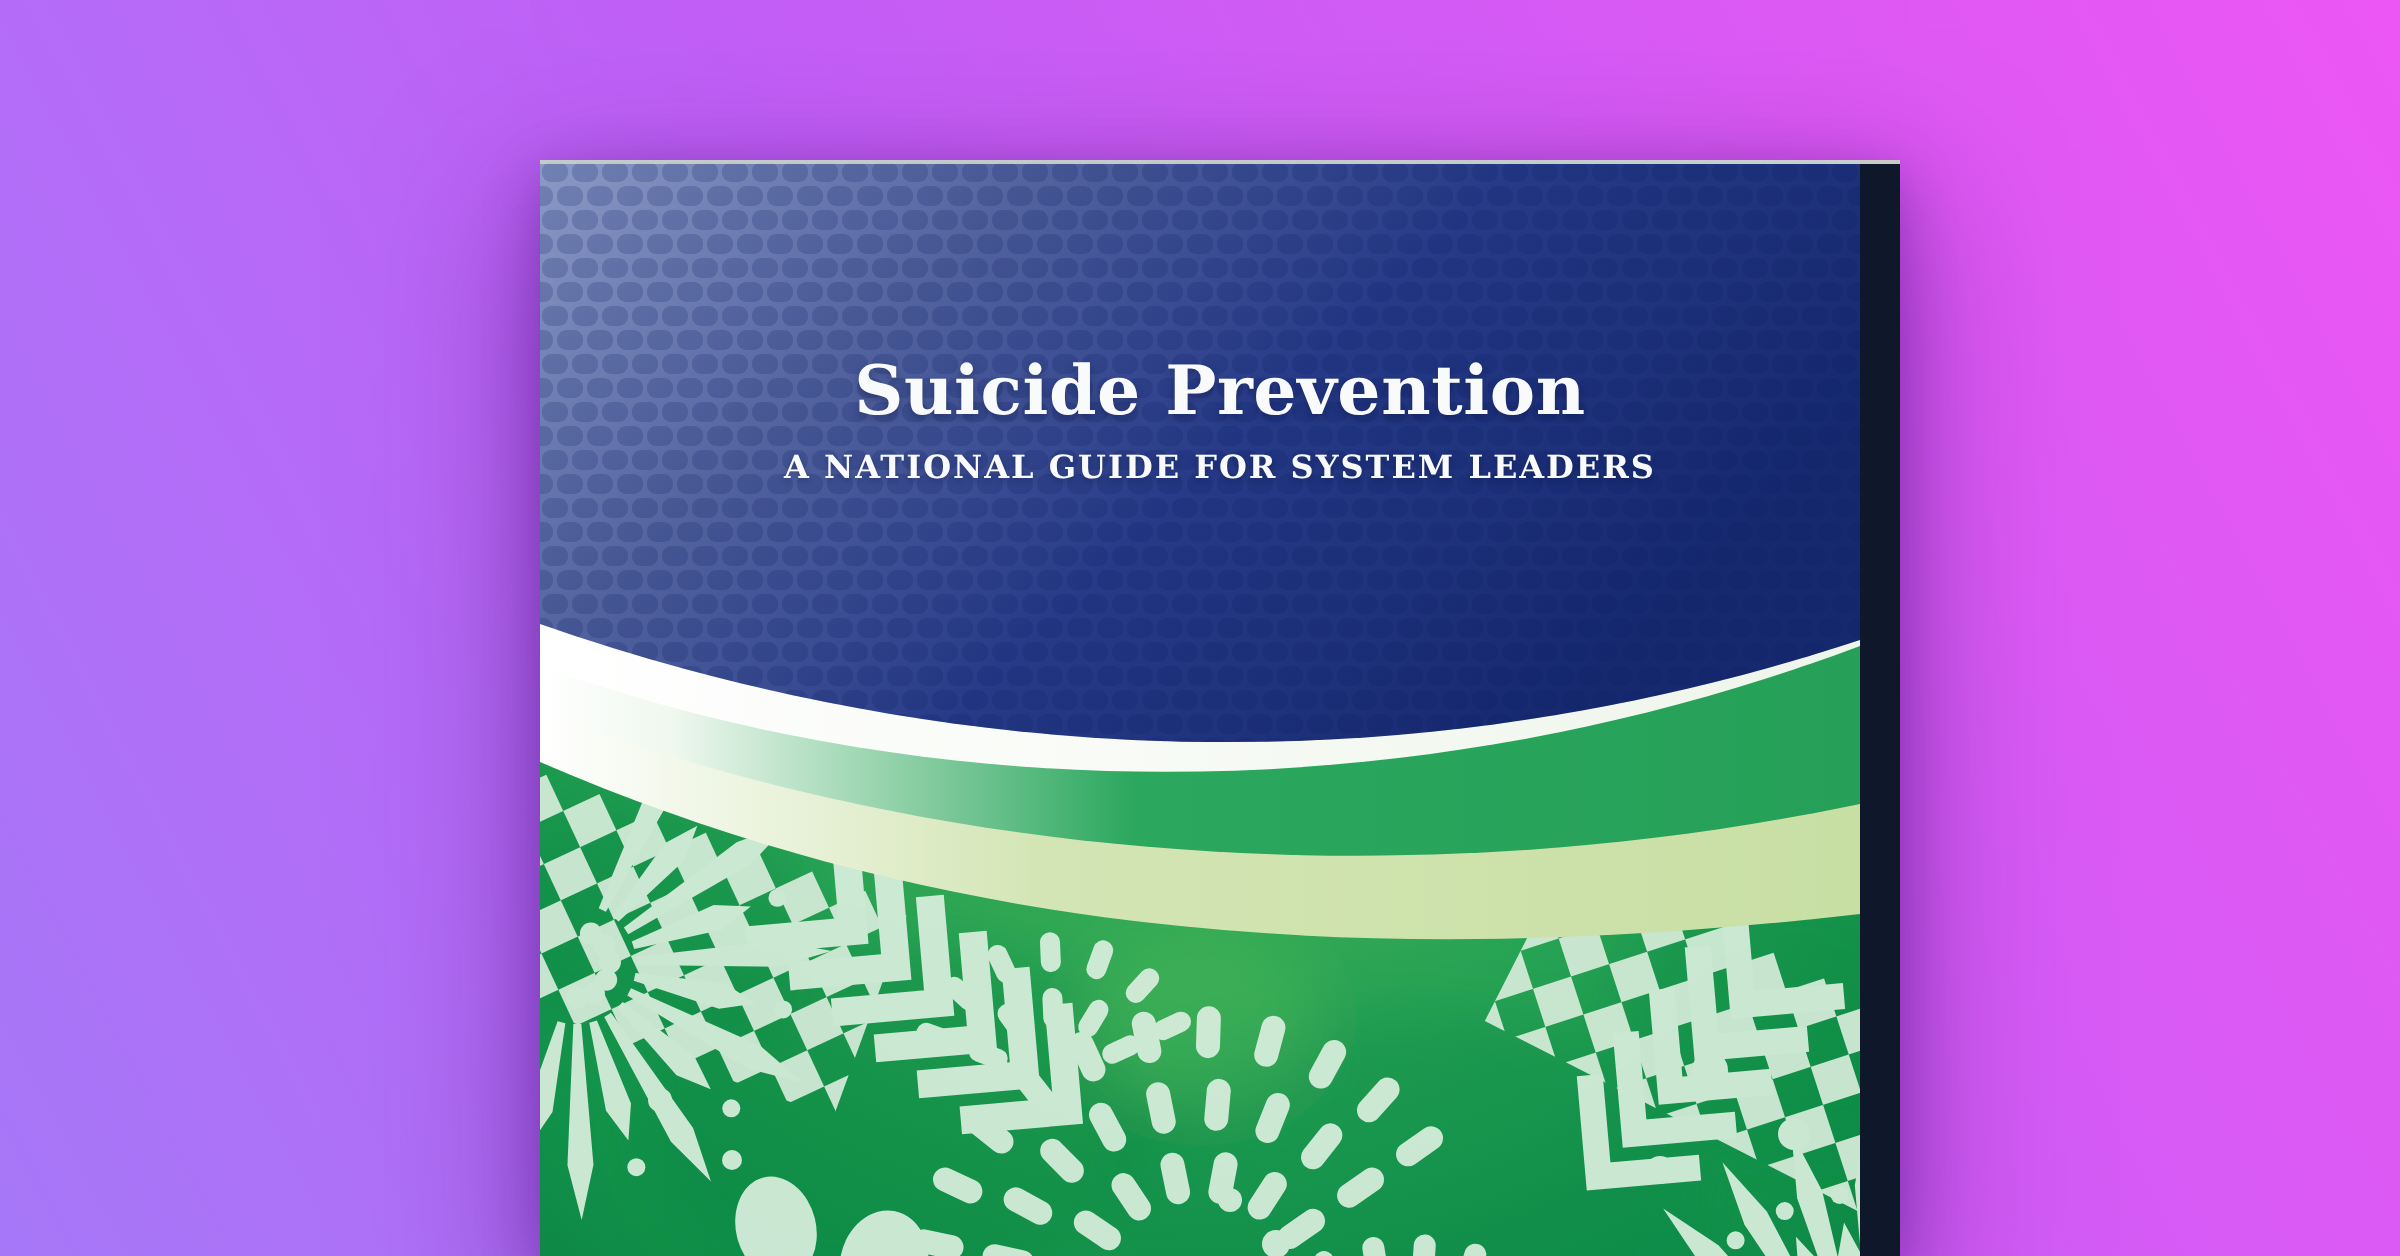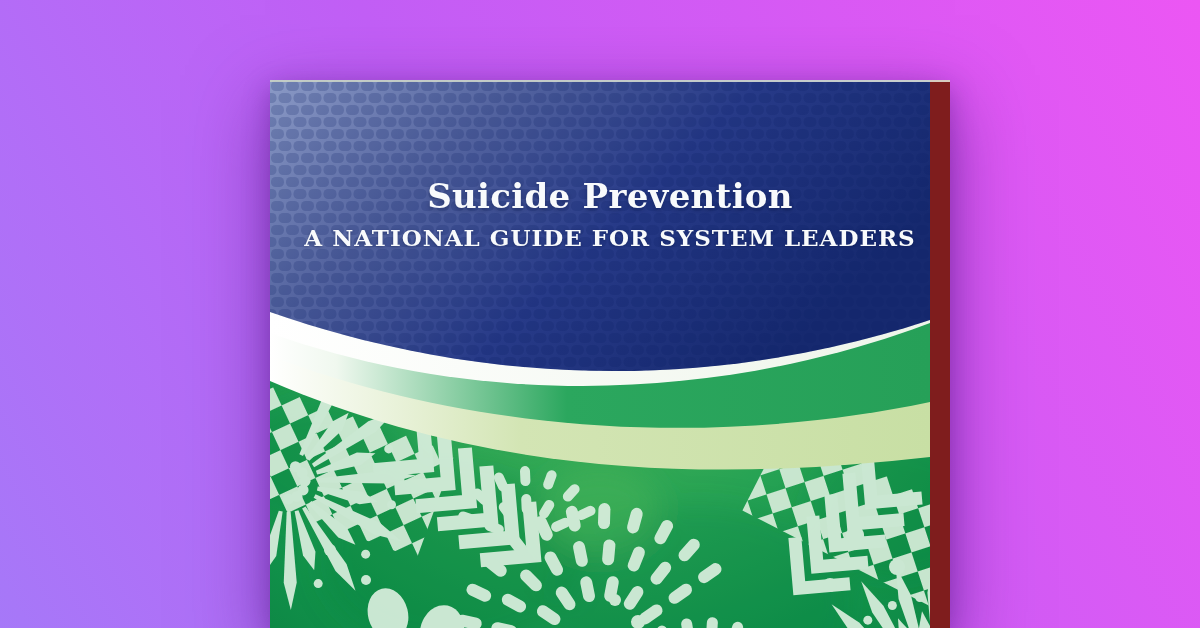--- a/index.html
+++ b/index.html
@@ -4,37 +4,37 @@
 <style>
   html,body{margin:0;padding:0;}
   body{
     width:1200px;height:628px;overflow:hidden;position:relative;
     background:linear-gradient(62deg,#a678f8 0%,#c25ff6 45%,#ec56f4 100%);
     font-family:"DejaVu Serif","Liberation Serif",serif;
   }
   .card{
     position:absolute;left:270px;top:80px;width:680px;height:548px;
     box-shadow:0 25px 70px 5px rgba(82,22,132,.5),0 8px 24px rgba(82,22,132,.38);
-    background:#7f1d1d;
+    background:#0f172a;
   }
   .card svg{position:absolute;left:0;top:0;width:660px;height:548px;display:block;}
   .edge-top{
     position:absolute;left:0;top:0;right:0;height:2px;z-index:3;
     background:linear-gradient(90deg,#ccd5c6,#e8ecdf);opacity:.85;
   }
   .titles{
     position:absolute;left:0;right:0;top:96px;z-index:2;
     text-align:center;color:#f8fafc;
   }
   .t1,.t2{
     font-weight:bold;font-size:34px;line-height:1.2;white-space:nowrap;
     letter-spacing:.3px;text-shadow:0 2px 4px rgba(8,16,50,.35);
   }
   .sub{
-    margin-top:7px;font-weight:bold;font-size:23px;letter-spacing:1px;
+    margin-top:7px;font-weight:bold;font-size:16px;letter-spacing:1px;
     white-space:nowrap;text-shadow:0 1px 3px rgba(8,16,50,.35);
   }
 </style>
 </head>
 <body>
 
 <div class="card">
   <svg id="cover-svg" viewBox="0 0 660 548" aria-hidden="true">
     <defs>
       <linearGradient id="blu" x1="0" y1="0" x2="1" y2="0.45">

